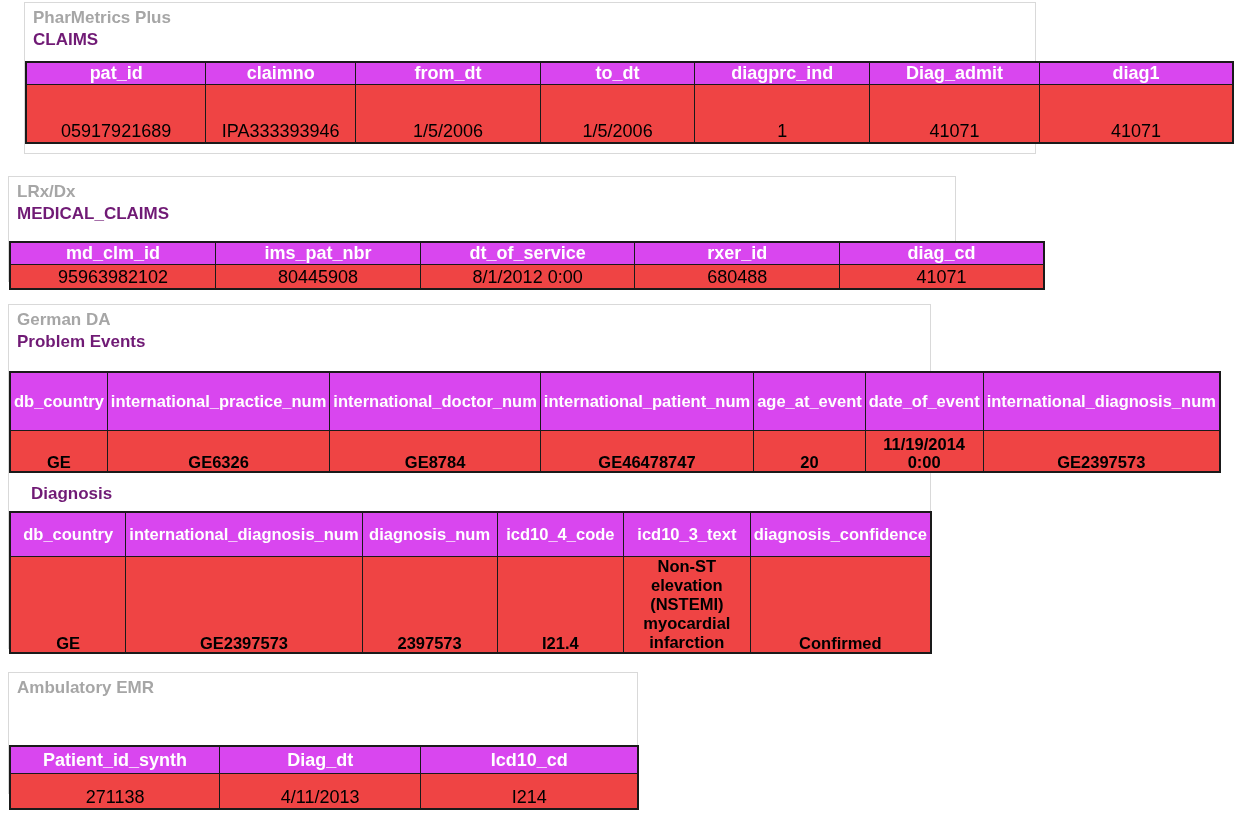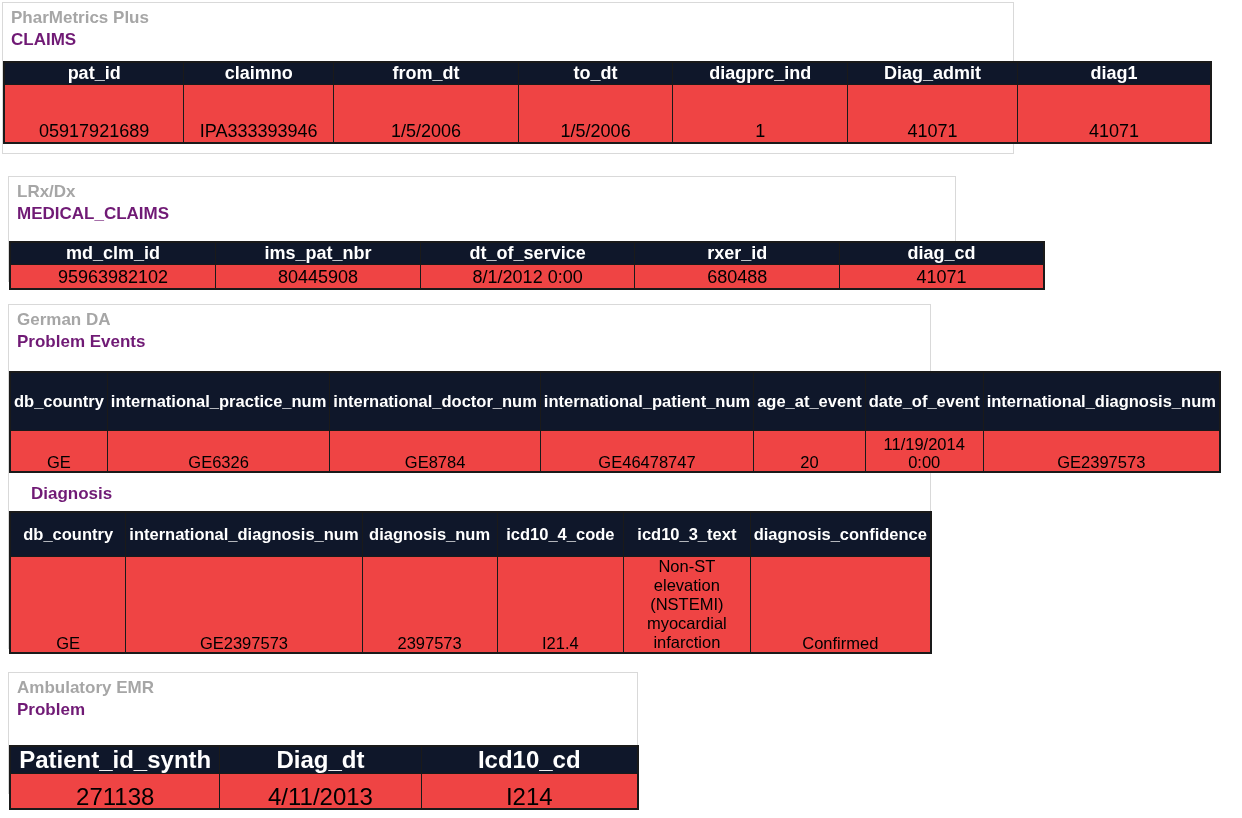--- a/index.html
+++ b/index.html
@@ -45,52 +45,52 @@
     border-collapse: collapse;
     table-layout: fixed;
     border: 2px solid #1a1a1a;
   }
   table.grid th, table.grid td {
     border: 1px solid #1a1a1a;
     padding: 0 3px;
     overflow: hidden;
   }
   table.grid th {
-    background: #0f172a;
+    background: #d946ef;
     color: #ffffff;
     font-weight: bold;
     text-align: center;
     vertical-align: middle;
   }
   table.grid td {
     background: #ef4444;
     color: #000000;
     text-align: center;
     vertical-align: bottom;
   }
 
   
   .styleA th, .styleA td { font-size: 18px; line-height: 21px; }
   .styleA th { font-size: 18px; }
 
   
   .styleB th { font-size: 16.5px; line-height: 17px; }
-  .styleB td { font-size: 16.5px; line-height: 18px; }
+  .styleB td { font-size: 16.5px; line-height: 18px; font-weight: bold; }
 
   
   .styleC th, .styleC td {
-    font-size: 24px;
+    font-size: 18px;
     line-height: 22px;
     text-align: left;
     vertical-align: middle;
     padding-left: 5px;
   }
 
   
-  #sec-pharmetrics { left: 2px;  top: 2px;   width: 1012px; height: 152px; }
+  #sec-pharmetrics { left: 24px;  top: 2px;   width: 1012px; height: 152px; }
   #sec-lrx         { left: 8px;  top: 176px; width: 948px; height: 106px; }
   #sec-german      { left: 8px;  top: 304px; width: 923px;  height: 345px; }
   #sec-ambulatory  { left: 8px;  top: 672px; width: 630px;  height: 122px; }
 
   .tbl-wrap { position: absolute; }
   #tbl-claims        { left: 0px;  top: 58px;  width: 1209px; }
   #tbl-medical       { left: 0px;  top: 64px;  width: 1036px; }
   #tbl-problemevents { left: 0px;  top: 66px;  width: 923px;  }
   #tbl-diagnosis     { left: 0px;  top: 206px; width: 923px;  }
   #tbl-problem       { left: 0px;  top: 72px;  width: 630px;  }
@@ -245,21 +245,20 @@
           <td style="vertical-align:bottom; line-height:19px;">Non-ST elevation (NSTEMI) myocardial infarction</td>
           <td>Confirmed</td>
         </tr>
       </tbody>
     </table>
   </div>
 </div>
 
 <div class="section" id="sec-ambulatory">
   <div class="src-label">Ambulatory EMR</div>
-  <div class="tbl-title">Problem</div>
 
   <div class="tbl-wrap" id="tbl-problem">
     <table class="grid styleC">
       <colgroup>
         <col style="width:210px">
           <col style="width:202px">
           <col style="width:218px">
       </colgroup>
       <thead>
         <tr style="height:27px">

